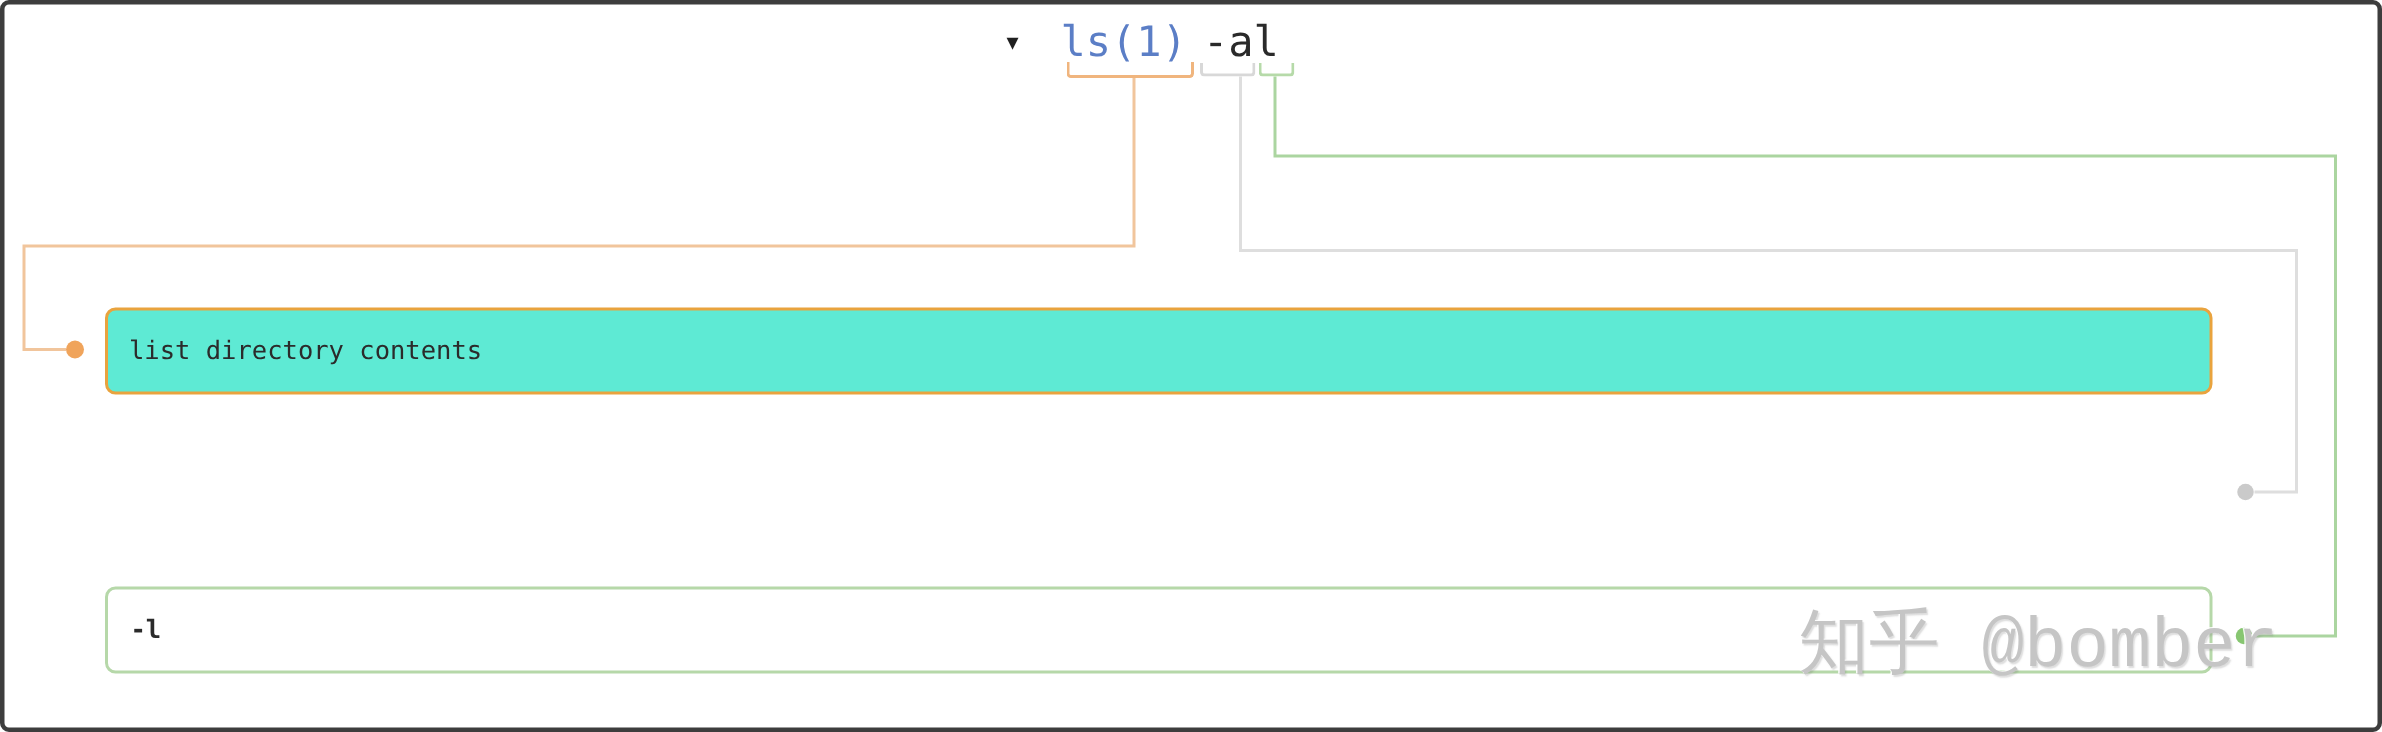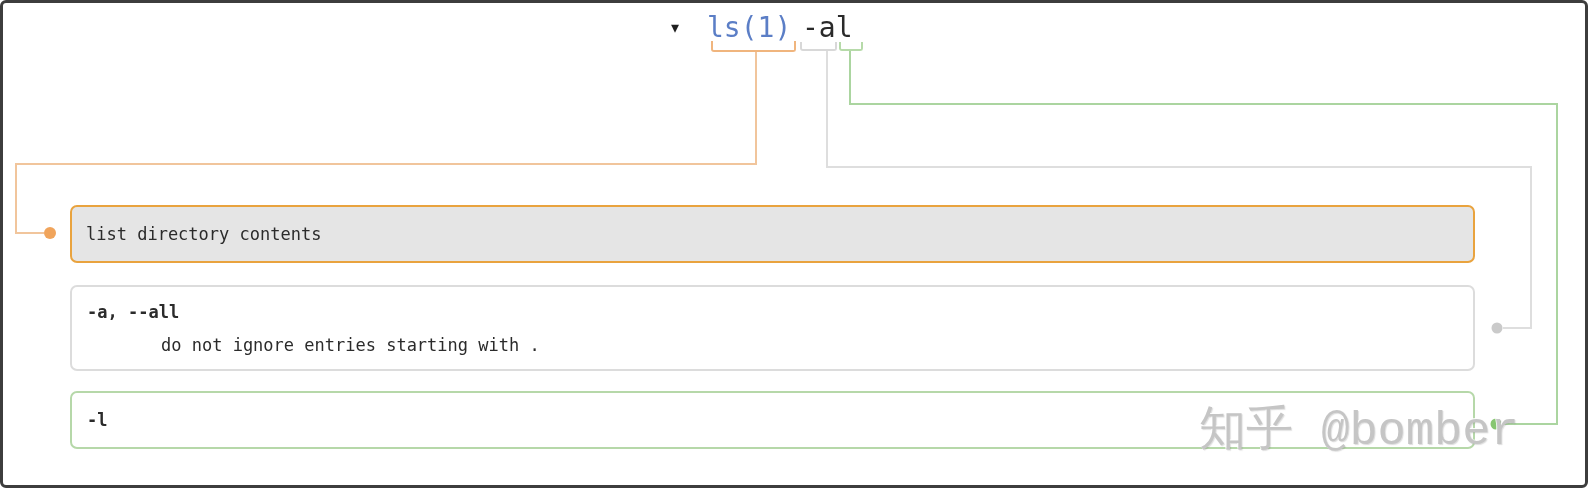--- a/index.html
+++ b/index.html
@@ -35,21 +35,21 @@
   .connectors { position:absolute; left:0; top:0; }
 
   
   .box {
     position:absolute; left:67px; box-sizing:border-box;
     background:#ffffff; border-radius:7px;
     font-size:17px; color:#2b2b2b; z-index:2;
   }
   .box-ls {
     top:202px; width:1405px; height:58px;
-    border:2px solid var(--orange_border); background:#e5e5e5;
+    border:2px solid var(--orange_border); background:#5eead4;
     display:flex; align-items:center; padding-left:14px;
   }
   .box-a {
     top:282px; width:1405px; height:86px;
     border:2px solid var(--gray_border);
     padding:15px 0 0 15px;
   }
   .box-a .opt  { font-weight:bold; line-height:20px; }
   .box-a .desc { margin-top:13px; padding-left:74px; line-height:20px; }
   .box-l {
@@ -87,24 +87,20 @@
     <circle cx="1494" cy="325" r="5.5" style="fill:var(--gray_dot)"></circle>
 
     <polyline points="847,48 847,101 1554,101 1554,421 1499,421" fill="none" style="stroke:var(--green_line)" stroke-width="2"></polyline>
     <circle cx="1493" cy="421" r="5.5" style="fill:var(--green_dot)"></circle>
   </svg>
 
   <div class="box box-ls">
     <span>list directory contents</span>
   </div>
 
-  <div class="box box-a">
-    <div class="opt">-a, --all</div>
-    <div class="desc">do not ignore entries starting with .</div>
-  </div>
 
   <div class="box box-l">
     <span class="opt">-l</span>
   </div>
 
   <div class="watermark">知乎 @bomber</div>
 
 </div>
 
 </body></html>

